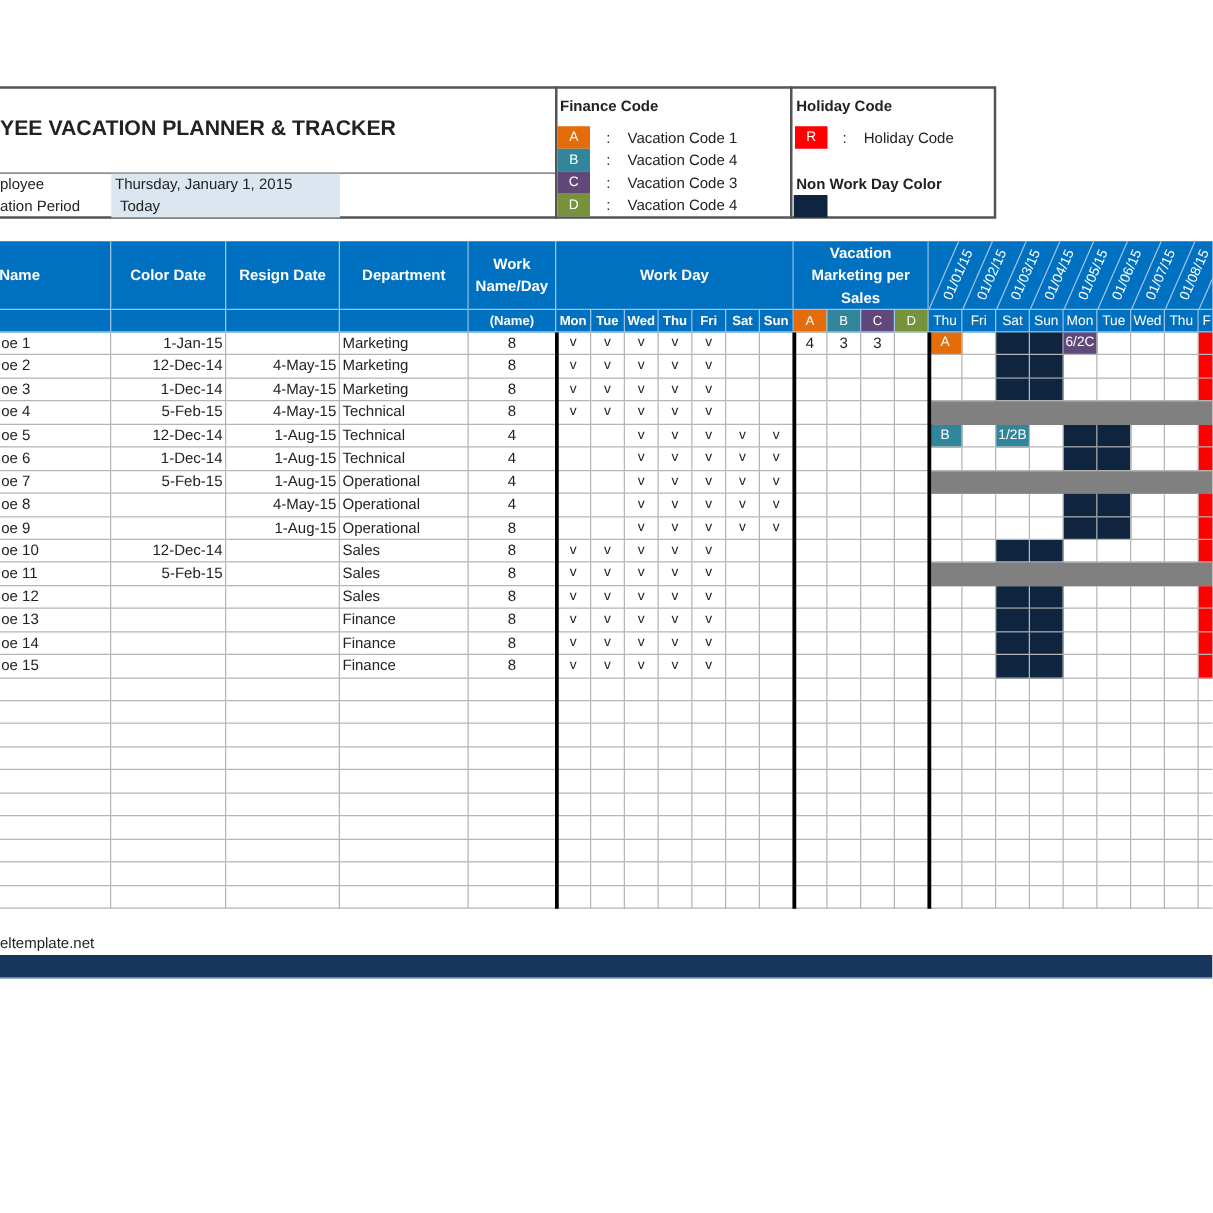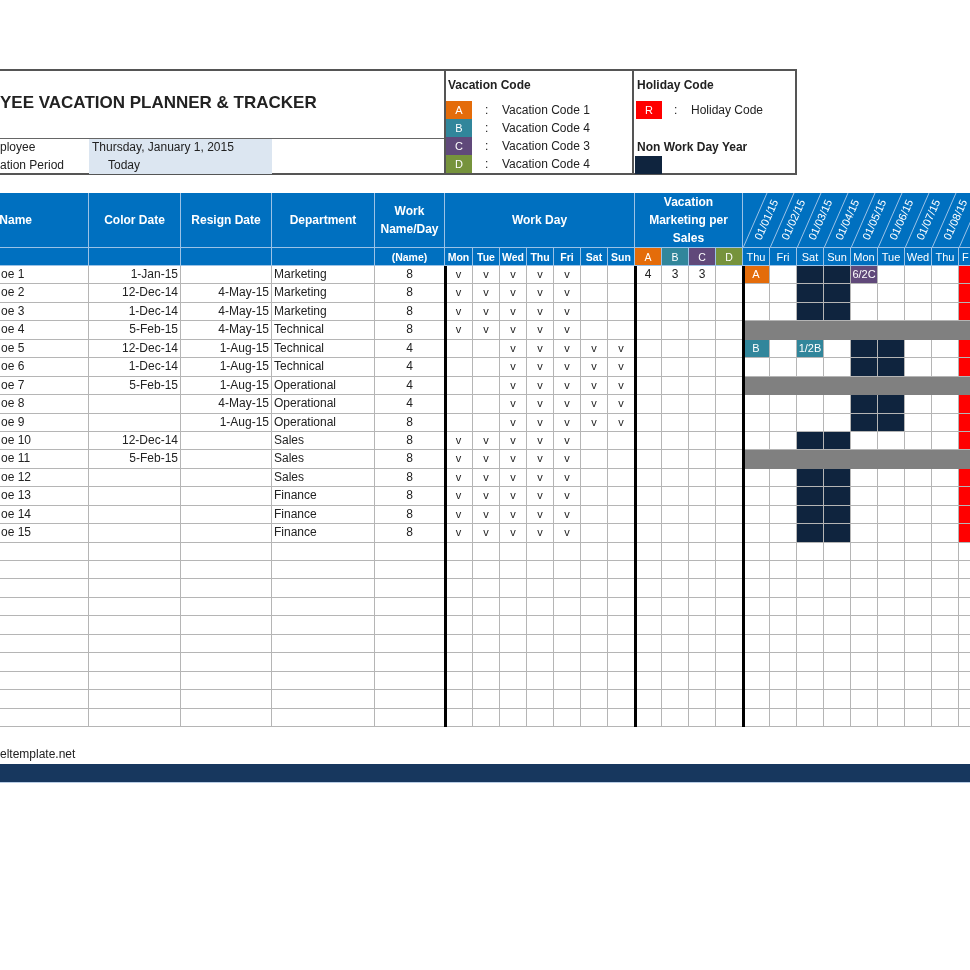--- a/index.html
+++ b/index.html
@@ -29,43 +29,43 @@
 <div class="hline" style="left:0;top:138px;width:445px;"></div>
 <div class="vline" style="left:444px;top:69px;height:106px;"></div>
 <div class="vline" style="left:632px;top:69px;height:106px;"></div>
 
 <div class="txt bold" style="left:0;top:92px;font-size:17px;line-height:22px;">YEE VACATION PLANNER &amp; TRACKER</div>
 
 <div class="txt" style="left:0;top:138px;">ployee</div>
 <div class="abs" style="left:89px;top:139px;width:183px;height:35px;background:#dce6f1;"></div>
 <div class="txt" style="left:92px;top:138px;">Thursday, January 1, 2015</div>
 <div class="txt" style="left:0;top:156px;">ation Period</div>
-<div class="txt" style="left:108px;top:156px;">Today</div>
-
-<div class="txt bold" style="left:448px;top:76px;">Vacation Code</div>
+<div class="txt" style="left:96px;top:156px;">Today</div>
+
+<div class="txt bold" style="left:448px;top:76px;">Finance Code</div>
 <div id="vac-codes">
     <div class="swatch" style="left: 446px; top: 101px; background: rgb(228, 108, 10);">A</div>
     <div class="txt" style="left: 485px; top: 101px;">:</div>
     <div class="txt" style="left: 502px; top: 101px;">Vacation Code 1</div>
     <div class="swatch" style="left: 446px; top: 119px; background: rgb(49, 134, 155);">B</div>
     <div class="txt" style="left: 485px; top: 119px;">:</div>
     <div class="txt" style="left: 502px; top: 119px;">Vacation Code 4</div>
     <div class="swatch" style="left: 446px; top: 137px; background: rgb(96, 73, 122);">C</div>
     <div class="txt" style="left: 485px; top: 137px;">:</div>
     <div class="txt" style="left: 502px; top: 137px;">Vacation Code 3</div>
     <div class="swatch" style="left: 446px; top: 155px; background: rgb(118, 147, 60);">D</div>
     <div class="txt" style="left: 485px; top: 155px;">:</div>
     <div class="txt" style="left: 502px; top: 155px;">Vacation Code 4</div>
   </div>
 
 <div class="txt bold" style="left:637px;top:76px;">Holiday Code</div>
 <div class="swatch" style="left:636px;top:101px;background:#ff0000;">R</div>
 <div class="txt" style="left:674px;top:101px;">:</div>
 <div class="txt" style="left:691px;top:101px;">Holiday Code</div>
-<div class="txt bold" style="left:637px;top:138px;">Non Work Day Year</div>
+<div class="txt bold" style="left:637px;top:138px;">Non Work Day Color</div>
 <div class="swatch" style="left:635px;top:156px;height:18px;width:27px;background:#0f243e;"></div>
 
 <div id="table-header">
   <div class="hcell" style="left:-40px;top:193px;width:129px;height:55px;justify-content:flex-start;padding-left:0;">
     <span style="margin-left:-2px;">ployee Name</span>
   </div>
   <div class="hcell" style="left:89px;top:193px;width:92px;height:55px;">Color Date</div>
   <div class="hcell" style="left:181px;top:193px;width:91px;height:55px;">Resign Date</div>
   <div class="hcell" style="left:272px;top:193px;width:103px;height:55px;">Department</div>
   <div class="hcell" style="left:375px;top:193px;width:70px;height:55px;flex-direction:column;">

